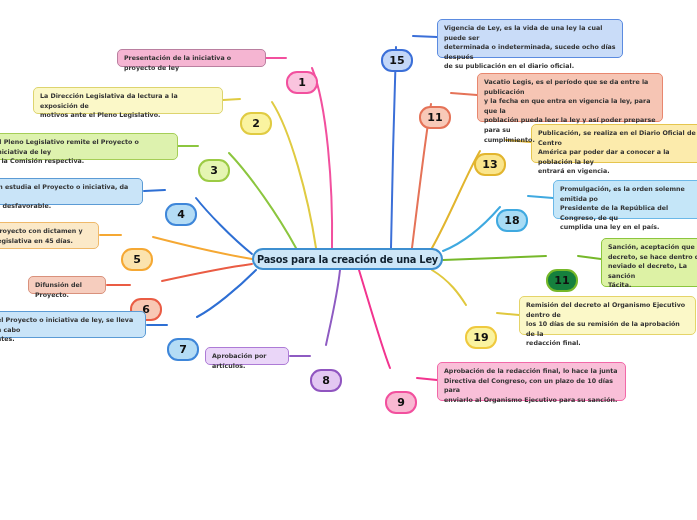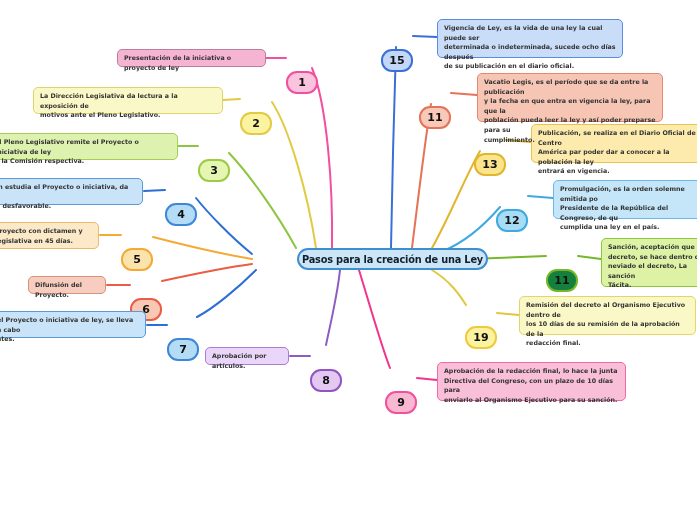--- a/index.html
+++ b/index.html
@@ -8,21 +8,21 @@
   #lines{position:absolute;left:0;top:0;}
   .num{position:absolute;width:32px;height:23px;border:2px solid;border-radius:11px;
        box-sizing:border-box;display:flex;align-items:center;justify-content:center;
        font-size:11px;font-weight:bold;color:#111;z-index:2;margin-top:24px;}
   .box{position:absolute;border:1.5px solid;border-radius:5px;box-sizing:border-box;
        font-size:6.3px;font-weight:bold;color:#333;line-height:9.6px;
        white-space:pre-line;padding:3px 6px;z-index:2;}
   .central{position:absolute;left:252px;top:248px;width:191px;height:22px;
        background:#CDE6F7;border:2px solid #3E8FD0;border-radius:11px;box-sizing:border-box;
        display:flex;align-items:center;justify-content:center;font-size:9.8px;font-weight:bold;
-       letter-spacing:-0.2px;color:#10202e;white-space:nowrap;z-index:3;margin-left:45px;}
+       letter-spacing:-0.2px;color:#10202e;white-space:nowrap;z-index:3;}
   
   .b1n{left:286px;top:47px;border-color:#F2509E;background:#FAC4DE}
   .b2n{left:240px;top:88px;border-color:#E0CB42;background:#FAF3A0}
   .b3n{left:198px;top:135px;border-color:#9CCB44;background:#E5F5B2}
   .b4n{left:165px;top:179px;border-color:#3E86D9;background:#B4DCF5}
   .b5n{left:121px;top:224px;border-color:#F5A833;background:#FBE3AE}
   .b6n{left:130px;top:274px;border-color:#EA5C44;background:#F8C8B4}
   .b7n{left:167px;top:314px;border-color:#3E86D9;background:#B4DCF5}
   .b8n{left:310px;top:345px;border-color:#9055C0;background:#E3C8F2}
   .b9n{left:385px;top:367px;border-color:#F2509E;background:#F9B8D2}
@@ -114,21 +114,21 @@
   <div class="box b10b">Remisión del decreto al Organismo Ejecutivo dentro de
 los 10 días de su remisión de la aprobación de la
 redacción final.</div>
 
   <div class="num b11n">11</div>
   <div class="box b11b">Sanción, aceptación que hace
 decreto, se hace dentro de lo
 neviado el decreto, La sanción
 Tácita.</div>
 
-  <div class="num b12n">12</div>
+  <div class="num b12n">18</div>
   <div class="box b12b">Promulgación, es la orden solemne emitida po
 Presidente de la República del Congreso, de qu
 cumplida una ley en el país.</div>
 
   <div class="num b13n">13</div>
   <div class="box b13b">Publicación, se realiza en el Diario Oficial de Centro
 América par poder dar a conocer a la población la ley
 entrará en vigencia.</div>
 
   <div class="num b14n">11</div>

